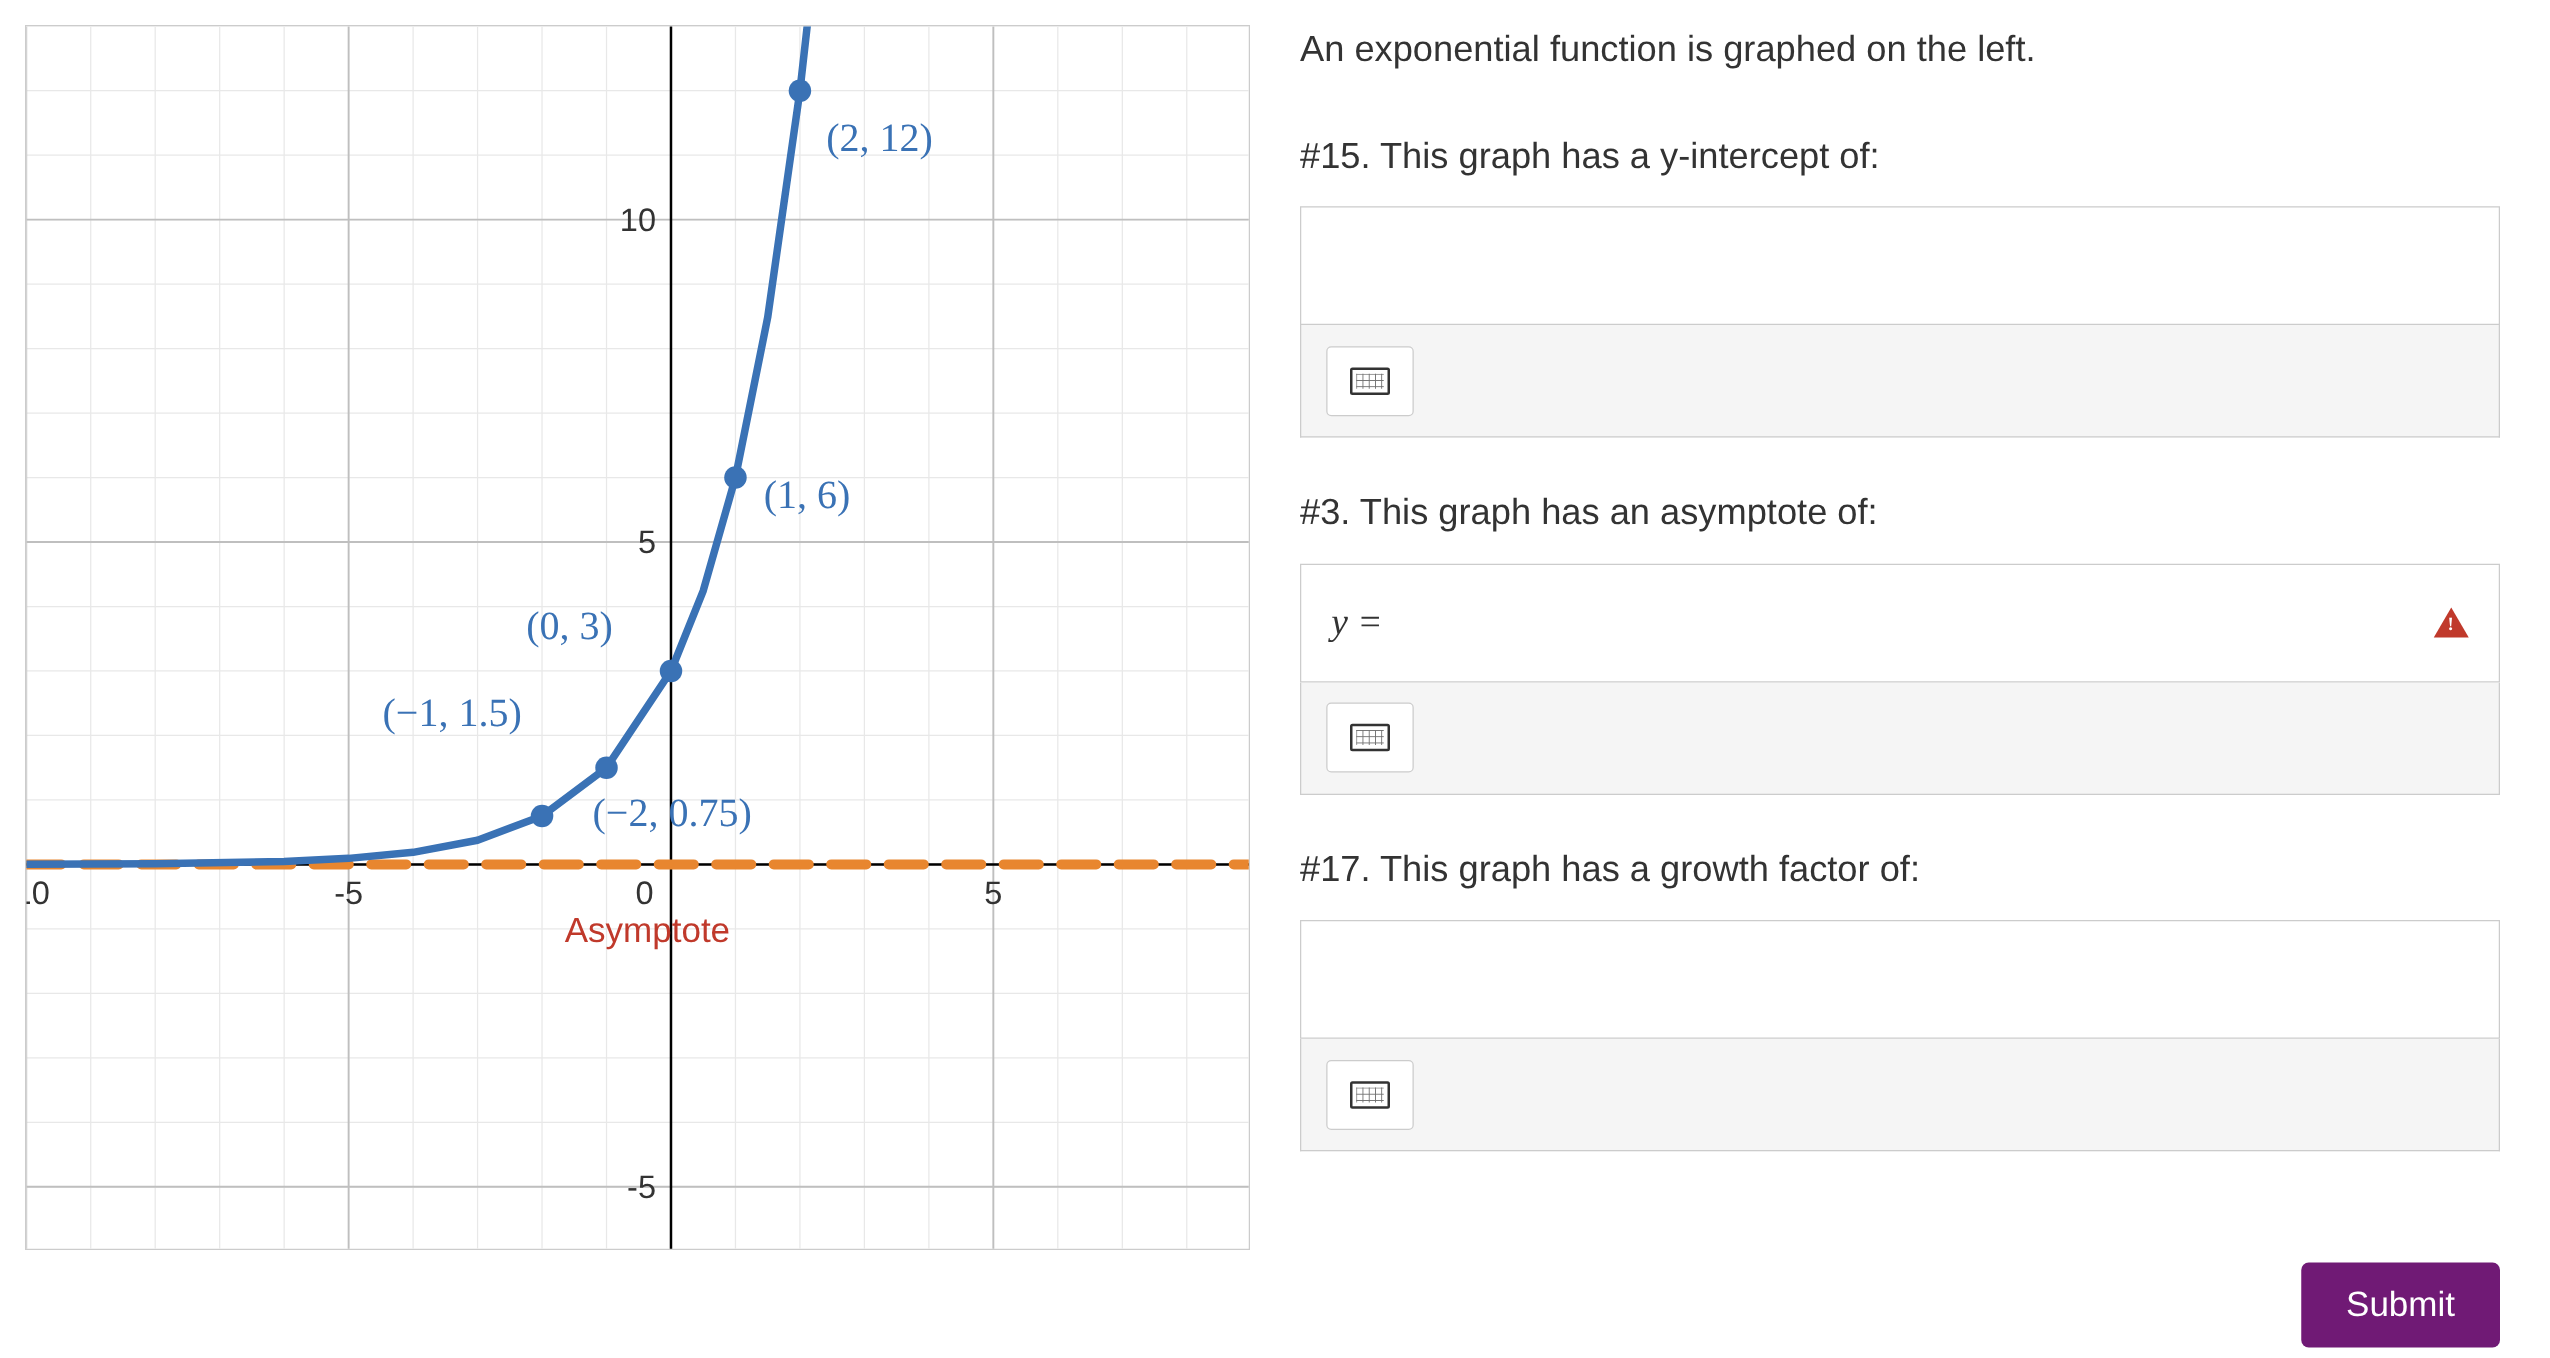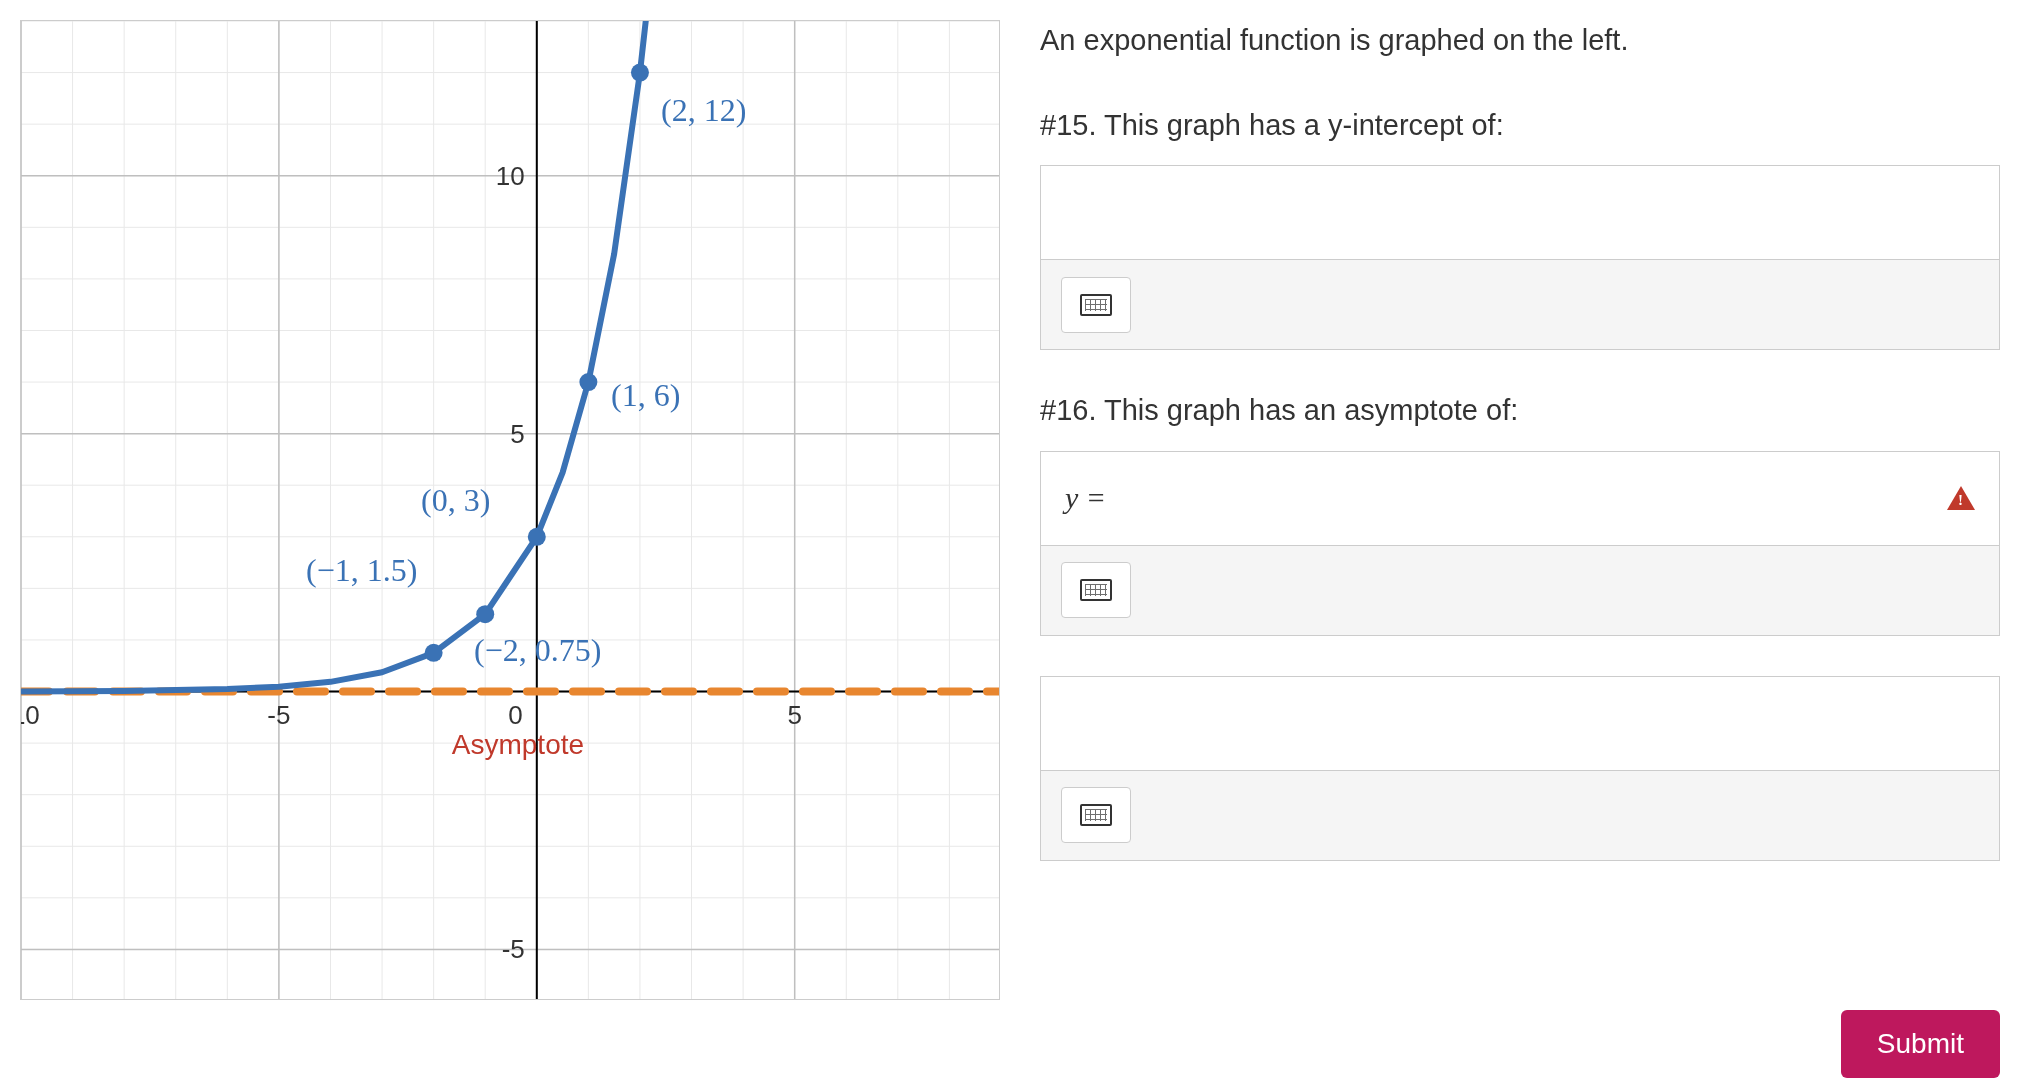--- a/index.html
+++ b/index.html
@@ -105,21 +105,21 @@
     linear-gradient(#333 1px, transparent 1px),
     linear-gradient(90deg, #333 1px, transparent 1px);
   background-size: 5px 5px;
   opacity: 0.7;
 }
 .submit-btn {
   position: absolute;
   right: 40px;
   bottom: 8px;
   border: none;
-  background: #be185d;
+  background: #701a75;
   color: #fff;
   font-size: 28px;
   padding: 18px 36px;
   border-radius: 6px;
   cursor: pointer;
 }
 .warning-triangle {
   width: 0; height: 0;
   border-left: 14px solid transparent;
   border-right: 14px solid transparent;
@@ -241,35 +241,36 @@
       <p class="q-label">#15. This graph has a y-intercept of:</p>
       <div class="answer-input"></div>
       <div class="toolbar">
         <div class="kbd-btn">
           <div class="kbd-icon"></div>
         </div>
       </div>
     </div>
 
     <div class="question-block">
-      <p class="q-label">#16. This graph has an asymptote of:</p>
+      <p class="q-label">#3. This graph has an asymptote of:</p>
       <div class="answer-input">
         <span class="prefix">y =</span>
         <div class="warning-icon">
           <div class="warning-triangle"></div>
         </div>
       </div>
       <div class="toolbar">
         <div class="kbd-btn">
           <div class="kbd-icon"></div>
         </div>
       </div>
     </div>
 
     <div class="question-block">
+      <p class="q-label">#17. This graph has a growth factor of:</p>
       <div class="answer-input"></div>
       <div class="toolbar">
         <div class="kbd-btn">
           <div class="kbd-icon"></div>
         </div>
       </div>
     </div>
 
     <button class="submit-btn">Submit</button>
   </div>

